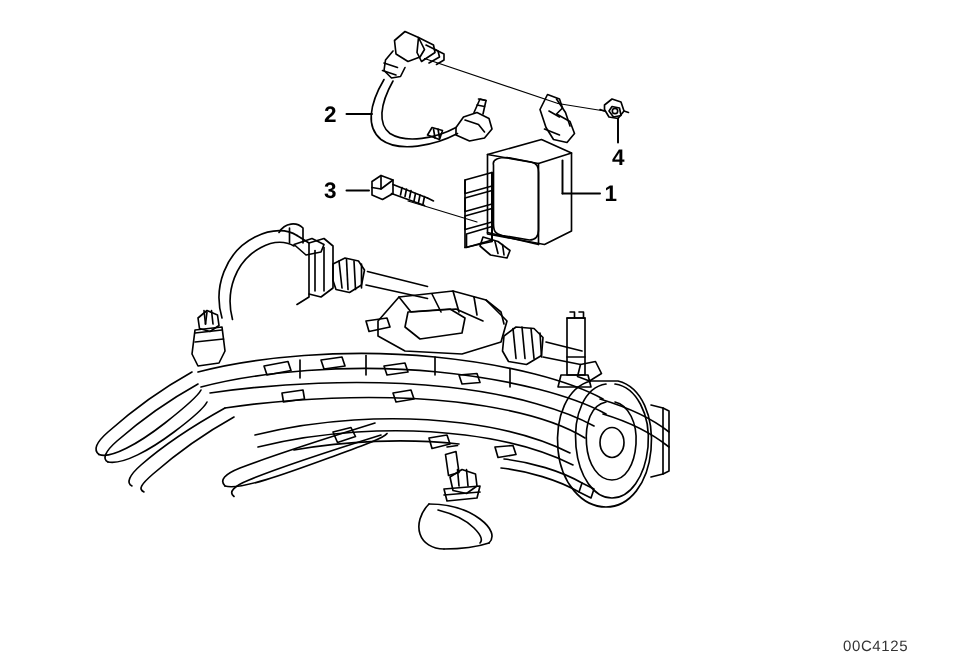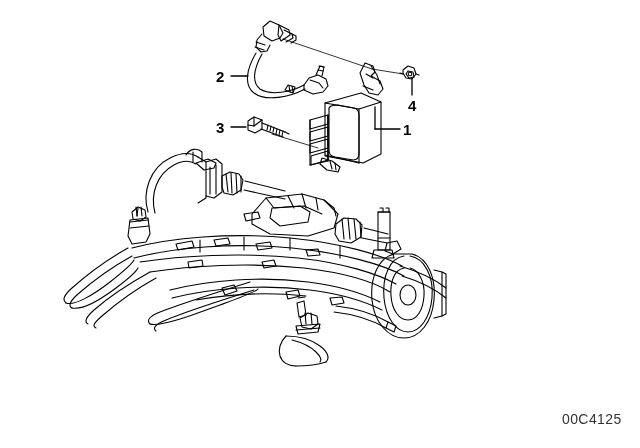--- a/index.html
+++ b/index.html
@@ -38,23 +38,23 @@
     line-height: 1;
     white-space: nowrap;
   }
   #callout-2 { left: 216px; top: 69px; }
   #callout-3 { left: 216px; top: 120px; }
   #callout-4 { left: 408px; top: 98px; }
   #callout-1 { left: 403px; top: 122px; }
   #watermark {
     position: absolute;
     left: 562px;
-    top: 411px;
+    top: 426px;
     font-family: "Liberation Sans", sans-serif;
-    font-size: 14px;
+    font-size: 10px;
     letter-spacing: 0.4px;
     color: #333333;
     white-space: nowrap;
   }
 </style>
 </head>
 <body>
 
 <div id="diagram-root">
 

